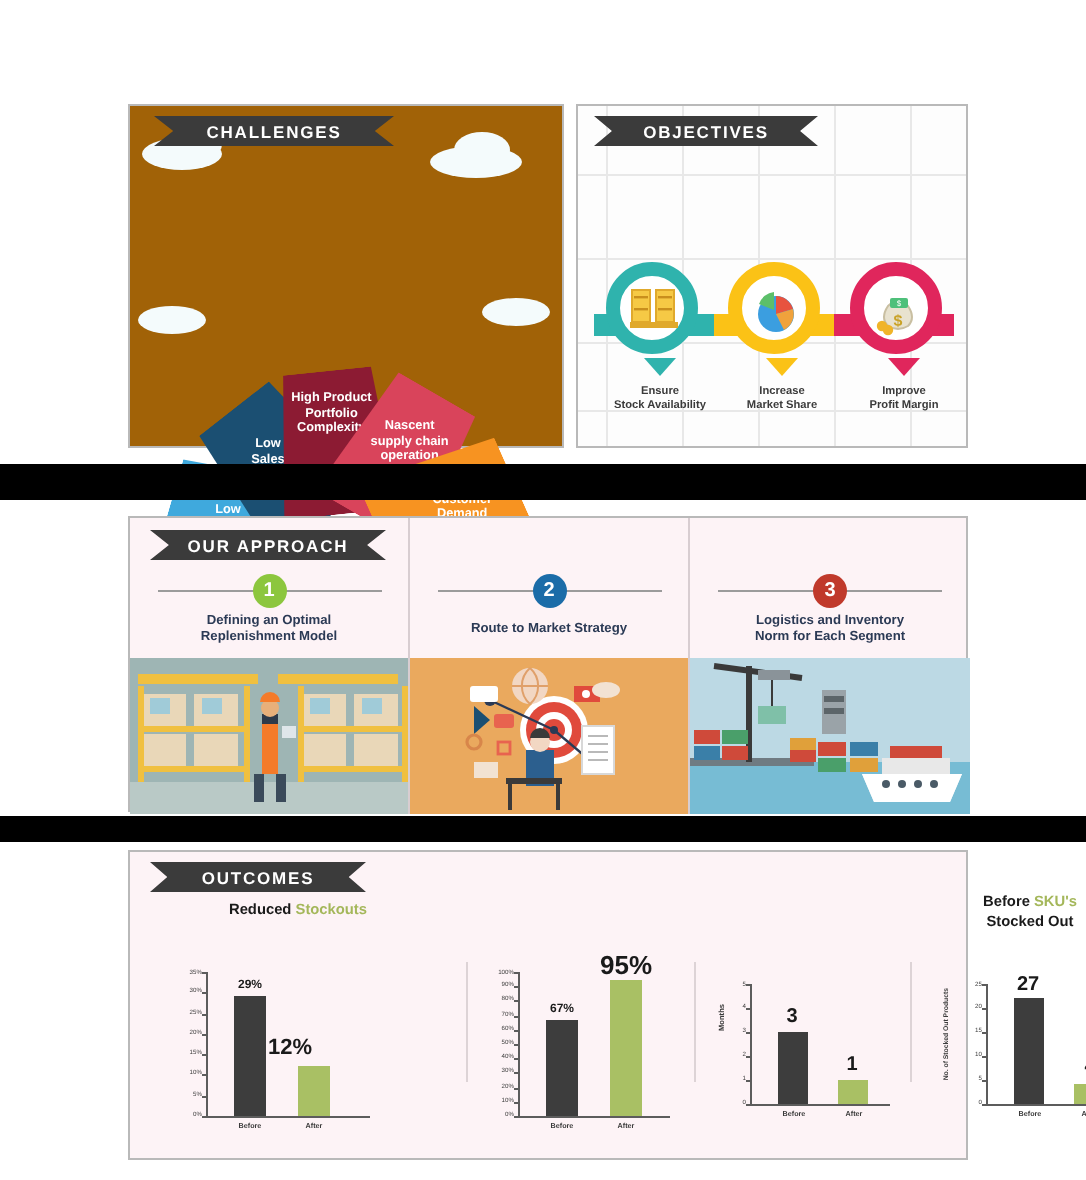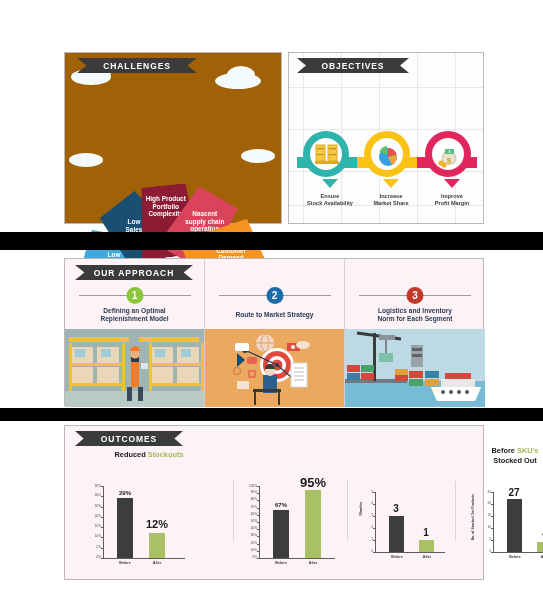--- a/index.html
+++ b/index.html
@@ -435,21 +435,21 @@
         <div class="tick" style="top:21px;"></div>
           <div class="ticklbl" style="top:19px;">25%</div>
         <div class="tick" style="top:10px;"></div>
           <div class="ticklbl" style="top:8px;">30%</div>
         <div class="tick" style="top:0px;"></div>
           <div class="ticklbl" style="top:-1px;">35%</div>
 
         <div class="bar before" style="left:14px;width:16px;height:60px;"></div>
         <div class="barval" style="left:2px;top:4px;font-size:6px;">29%</div>
         <div class="bar after" style="left:46px;width:16px;height:25px;"></div>
-        <div class="barval" style="left:34px;top:32px;font-size:11px;">12%</div>
+        <div class="barval" style="left:22px;top:32px;font-size:11px;">12%</div>
 
         <div class="catlbl" style="left:7px;top:75px;">Before</div>
         <div class="catlbl" style="left:39px;top:75px;">After</div>
       </div>
     </div>
 
     <div class="oc-col" style="left:168px;width:114px;">
       <div class="chart" style="left:26px;top:60px;width:76px;height:72px;">
         <div class="axis-y" style="height:72px;"></div>
         <div class="axis-x" style="top:72px;"></div>

